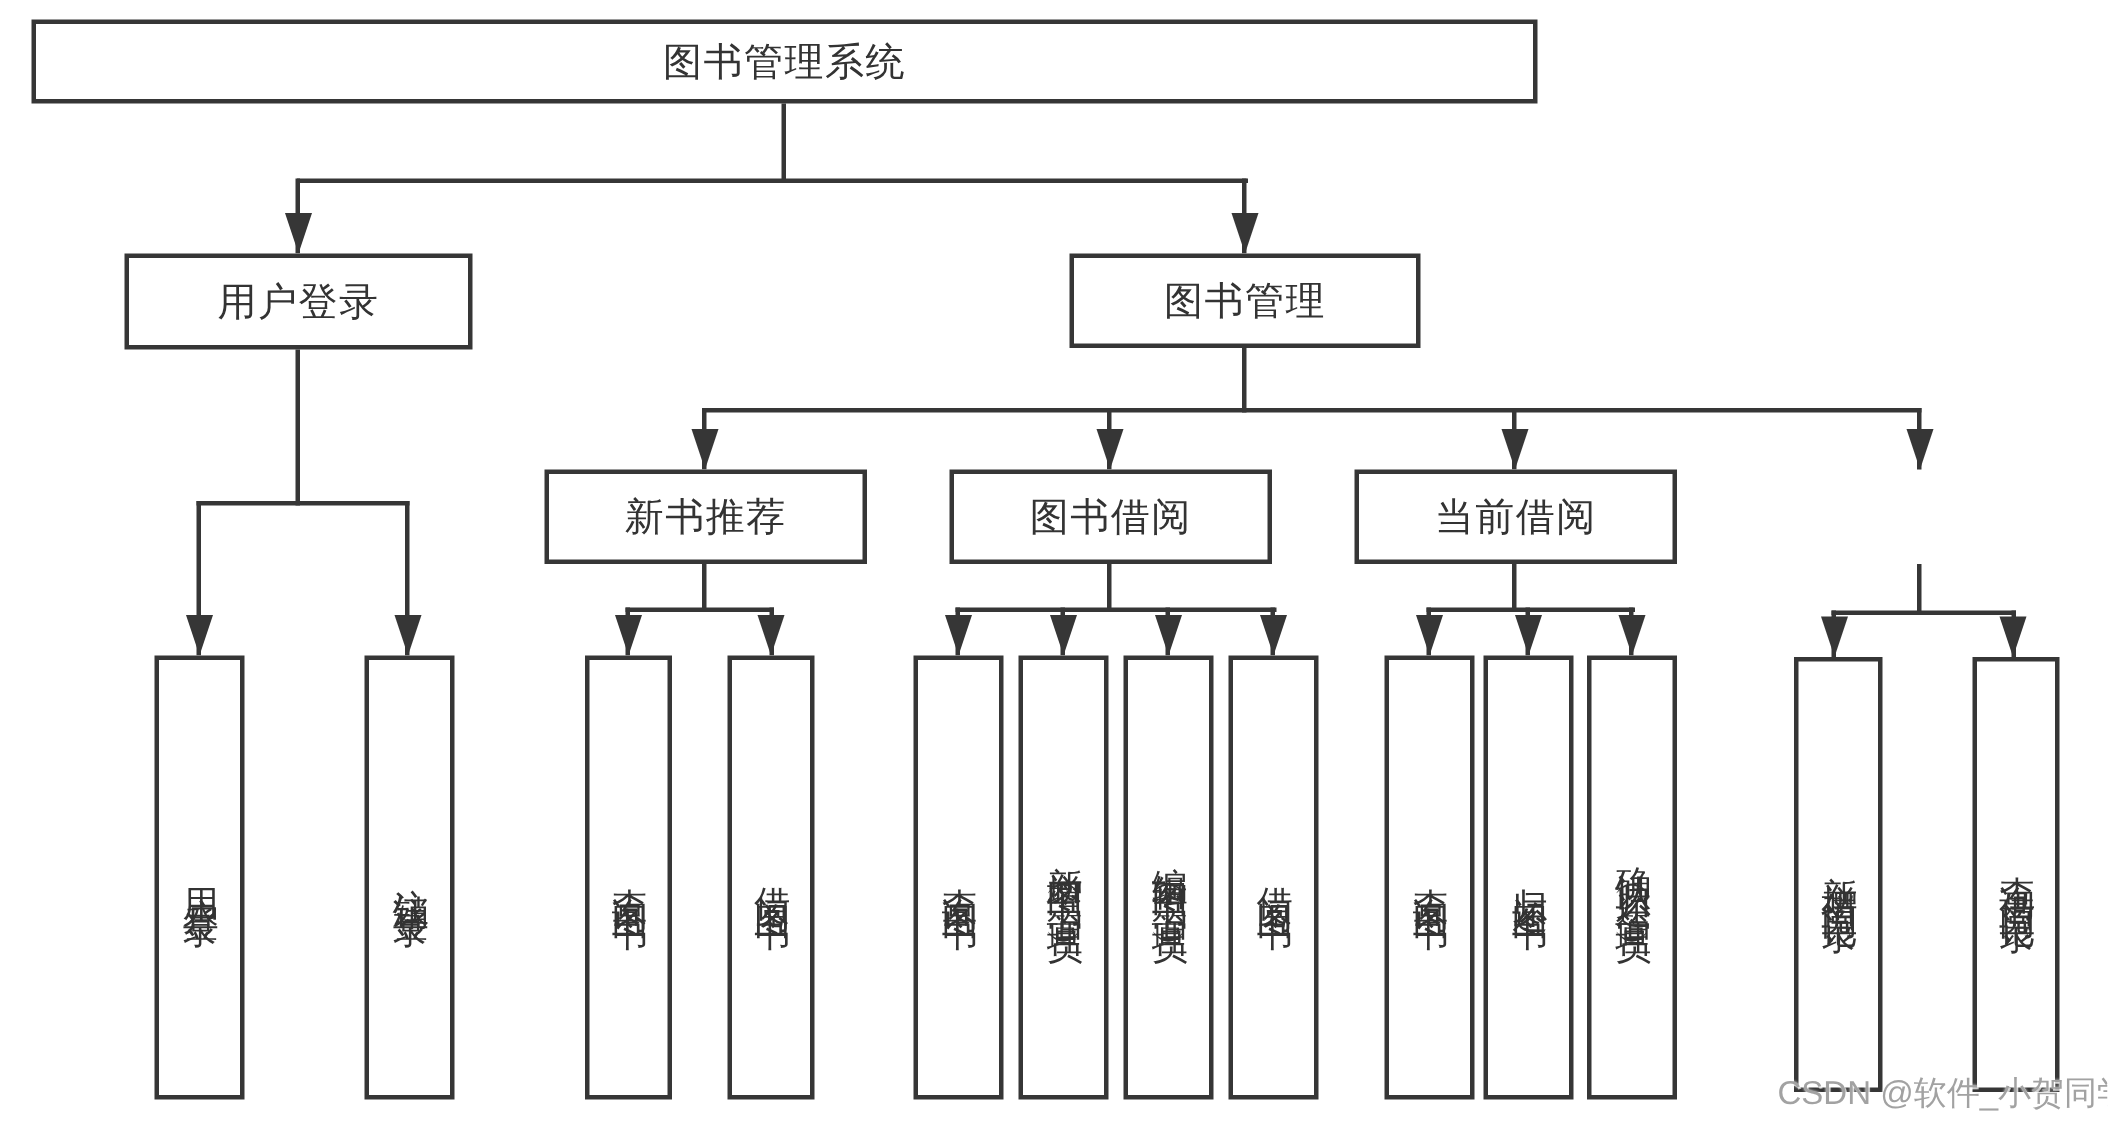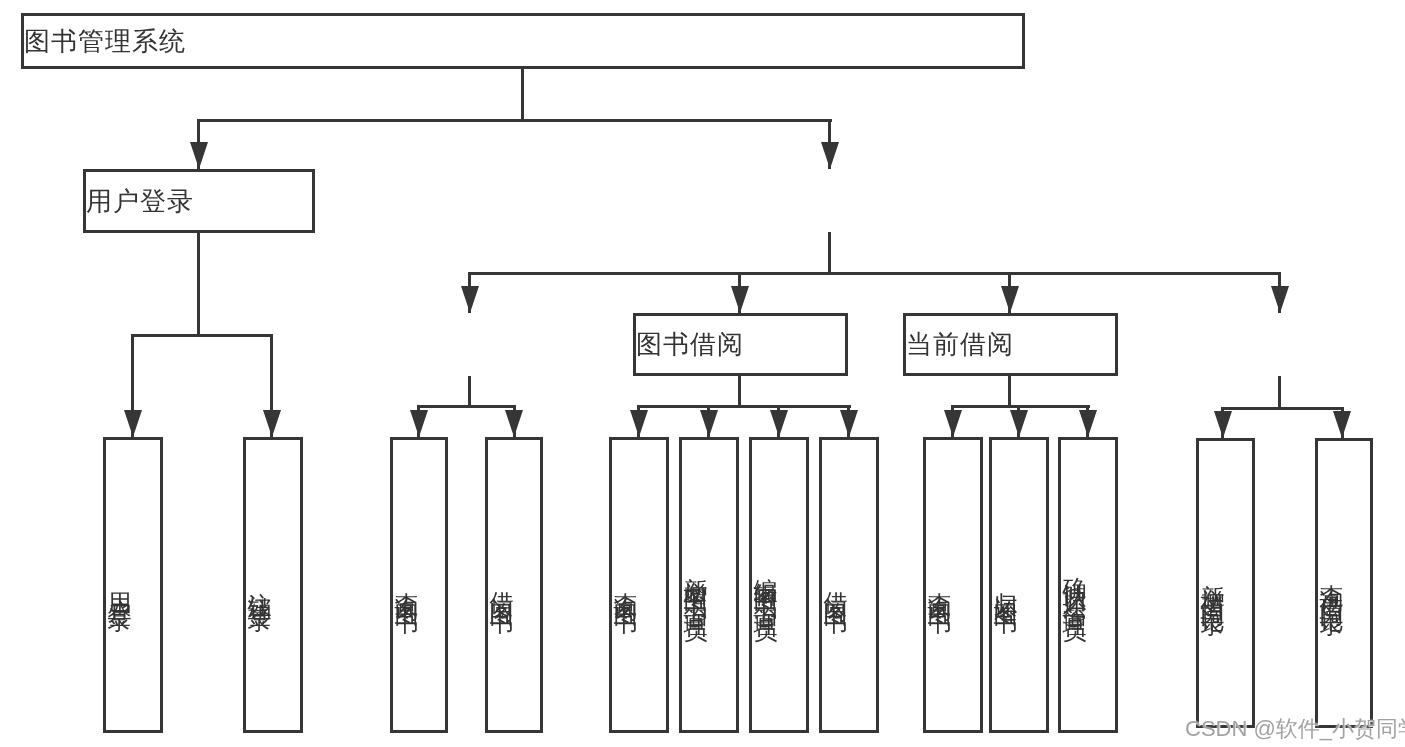--- a/index.html
+++ b/index.html
@@ -12,20 +12,21 @@
     font-family: "Liberation Sans", sans-serif;
     color: #333333;
   }
   .node {
     position: absolute;
     box-sizing: border-box;
     border: 3px solid #363636;
     background: #ffffff;
     display: flex;
     align-items: center;
+    justify-content: center;
     text-align: center;
     color: #333333;
   }
   .node.h span { font-size: 26px; letter-spacing: 1px; white-space: nowrap; }
   .node.v span {
     writing-mode: vertical-rl;
     text-orientation: mixed;
     font-size: 24px;
     line-height: 1.15;
     letter-spacing: 6px;
@@ -62,39 +63,45 @@
   <div class="vline" style="left:521px; top:69px; height:53px;"></div>
   <div class="hline" style="left:198px; top:119px; width:634px;"></div>
   <div class="vline" style="left:197px; top:119px; height:50px;"></div>
   <div class="vline" style="left:828px; top:119px; height:50px;"></div>
   <div class="arrow" style="left:190px; top:142px;"></div>
   <div class="arrow" style="left:821px; top:142px;"></div>
 
   <div class="node h" style="left:83px; top:169px; width:232px; height:64px;">
     <span>用户登录</span>
   </div>
+  <div class="node h" style="left:713px; top:169px; width:234px; height:63px;">
+    <span>图书管理</span>
+  </div>
 
   <div class="vline" style="left:197px; top:233px; height:104px;"></div>
   <div class="hline" style="left:131px; top:334px; width:142px;"></div>
   <div class="vline" style="left:131px; top:334px; height:103px;"></div>
   <div class="vline" style="left:270px; top:334px; height:103px;"></div>
   <div class="arrow" style="left:124px; top:410px;"></div>
   <div class="arrow" style="left:263px; top:410px;"></div>
 
   <div class="vline" style="left:828px; top:232px; height:43px;"></div>
   <div class="hline" style="left:468px; top:272px; width:813px;"></div>
   <div class="vline" style="left:468px; top:272px; height:41px;"></div>
   <div class="vline" style="left:738px; top:272px; height:41px;"></div>
   <div class="vline" style="left:1008px; top:272px; height:41px;"></div>
   <div class="vline" style="left:1278px; top:272px; height:41px;"></div>
   <div class="arrow" style="left:461px; top:286px;"></div>
   <div class="arrow" style="left:731px; top:286px;"></div>
   <div class="arrow" style="left:1001px; top:286px;"></div>
   <div class="arrow" style="left:1271px; top:286px;"></div>
 
+  <div class="node h" style="left:363px; top:313px; width:215px; height:63px;">
+    <span>新书推荐</span>
+  </div>
   <div class="node h" style="left:903px; top:313px; width:215px; height:63px;">
     <span>当前借阅</span>
   </div>
   <div class="node h" style="left:633px; top:313px; width:215px; height:63px;">
     <span>图书借阅</span>
   </div>
 
   <div class="vline" style="left:468px; top:376px; height:32px;"></div>
   <div class="hline" style="left:417px; top:405px; width:99px;"></div>
   <div class="vline" style="left:417px; top:405px; height:32px;"></div>

